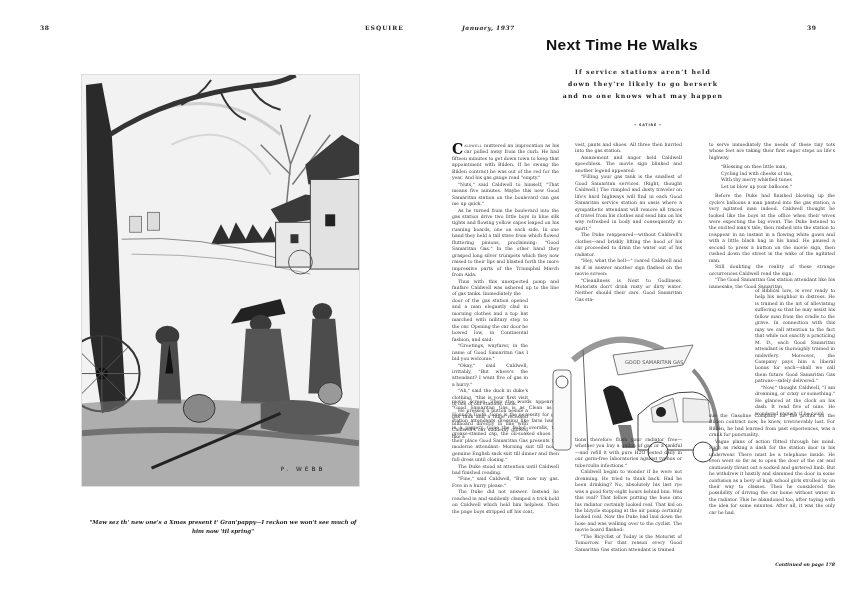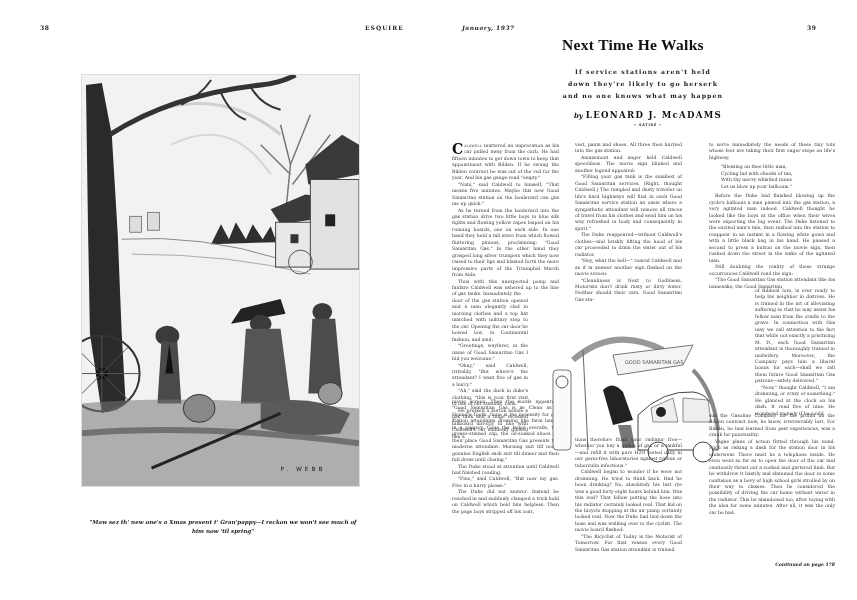--- a/index.html
+++ b/index.html
@@ -12,21 +12,21 @@
 
     .folio { position: absolute; top: 24px; font-family: "DejaVu Serif", serif; font-weight: bold; font-size: 6px; letter-spacing: 0.5px; color: #222; }
     .folio.italic { font-style: italic; }
 
     
     .cartoon { position: absolute; left: 81px; top: 74px; width: 279px; height: 413px; background: #f4f4f4; border: 1px solid #ddd; overflow: hidden; }
     .cartoon svg { width: 100%; height: 100%; display: block; }
     .caption { position: absolute; left: 88px; top: 518px; width: 270px; text-align: center; font-family: "DejaVu Serif", serif; font-style: italic; font-weight: bold; font-size: 5.6px; line-height: 8.5px; color: #222; }
 
     
-    .headline { position: absolute; left: 88px; top: 36px; width: 230px; text-align: center; font-family: Liberation Serif, serif; font-weight: bold; font-size: 15.5px; letter-spacing: 0.3px; color: #111; }
+    .headline { position: absolute; left: 116px; top: 36px; width: 230px; text-align: left; font-family: Liberation Sans, sans-serif; font-weight: bold; font-size: 15.5px; letter-spacing: 0.3px; color: #111; }
     .deck { position: absolute; left: 128px; top: 66px; width: 170px; font-family: "DejaVu Serif", serif; font-weight: bold; font-size: 6.2px; line-height: 11.8px; letter-spacing: 1.1px; color: #222; text-align: center; }
     .byline { position: absolute; left: 108px; top: 110px; width: 220px; text-align: center; font-family: "DejaVu Serif", serif; font-weight: bold; font-size: 8.6px; letter-spacing: 1.3px; color: #111; }
     .byline .by { font-style: italic; font-size: 7px; letter-spacing: 0; margin-right: 3px; }
     .kicker { position: absolute; left: 108px; top: 123px; width: 220px; text-align: center; font-family: "DejaVu Sans", sans-serif; font-weight: bold; font-size: 3.4px; letter-spacing: 0.8px; color: #333; }
 
     .col { position: absolute; font-family: "DejaVu Serif", serif; font-size: 4.6px; line-height: 6.45px; color: #333; text-align: justify; }
     .col p { text-indent: 6px; margin: 0; }
     .col p.noindent { text-indent: 0; }
     .col .dropcap { float: left; font-size: 14px; line-height: 11px; font-weight: bold; margin-right: 1px; margin-top: 1px; color: #111; }
     .col .sc { font-variant: small-caps; letter-spacing: 0.3px; }
@@ -116,23 +116,20 @@
 
 <div class="page page-right">
   <div class="folio italic" style="left:32px;">January, 1937</div>
   <div class="folio" style="left:377px;">39</div>
 
   <div class="headline">Next Time He Walks</div>
   <div class="deck">
     <div>If service stations aren't held</div>
     <div>down they're likely to go berserk</div>
     <div>and no one knows what may happen</div>
-  </div>
-  <div class="byline">
-    <span class="by">by</span><span>LEONARD J. McADAMS</span>
   </div>
   <div class="kicker">• SATIRE •</div>
 
   <div class="col c1a">
     <p class="noindent"><span class="dropcap">C</span><span class="sc">aldwell</span><span> muttered an imprecation as his car pulled away from the curb. He had fifteen minutes to get down town to keep that appointment with Bilden. If he swung the Bilden contract he was out of the red for the year. And his gas gauge read "empty."</span></p>
     <p>"Nuts," said Caldwell to himself, "That means five minutes. Maybe this new Good Samaritan station on the boulevard can gas me up quick."</p>
     <p>As he turned from the boulevard into the gas station drive two little boys in blue silk tights and flowing yellow capes leaped on his running boards, one on each side. In one hand they held a tall stave from which flowed fluttering pinions, proclaiming: "Good Samaritan Gas." In the other hand they grasped long silver trumpets which they now raised to their lips and blasted forth the more impressive parts of the Triumphal March from Aida.</p>
     <p>Thus with this unexpected pomp and fanfare Caldwell was ushered up to the line of gas tanks. Immediately the</p>
   </div>
   <div class="col c1b">

